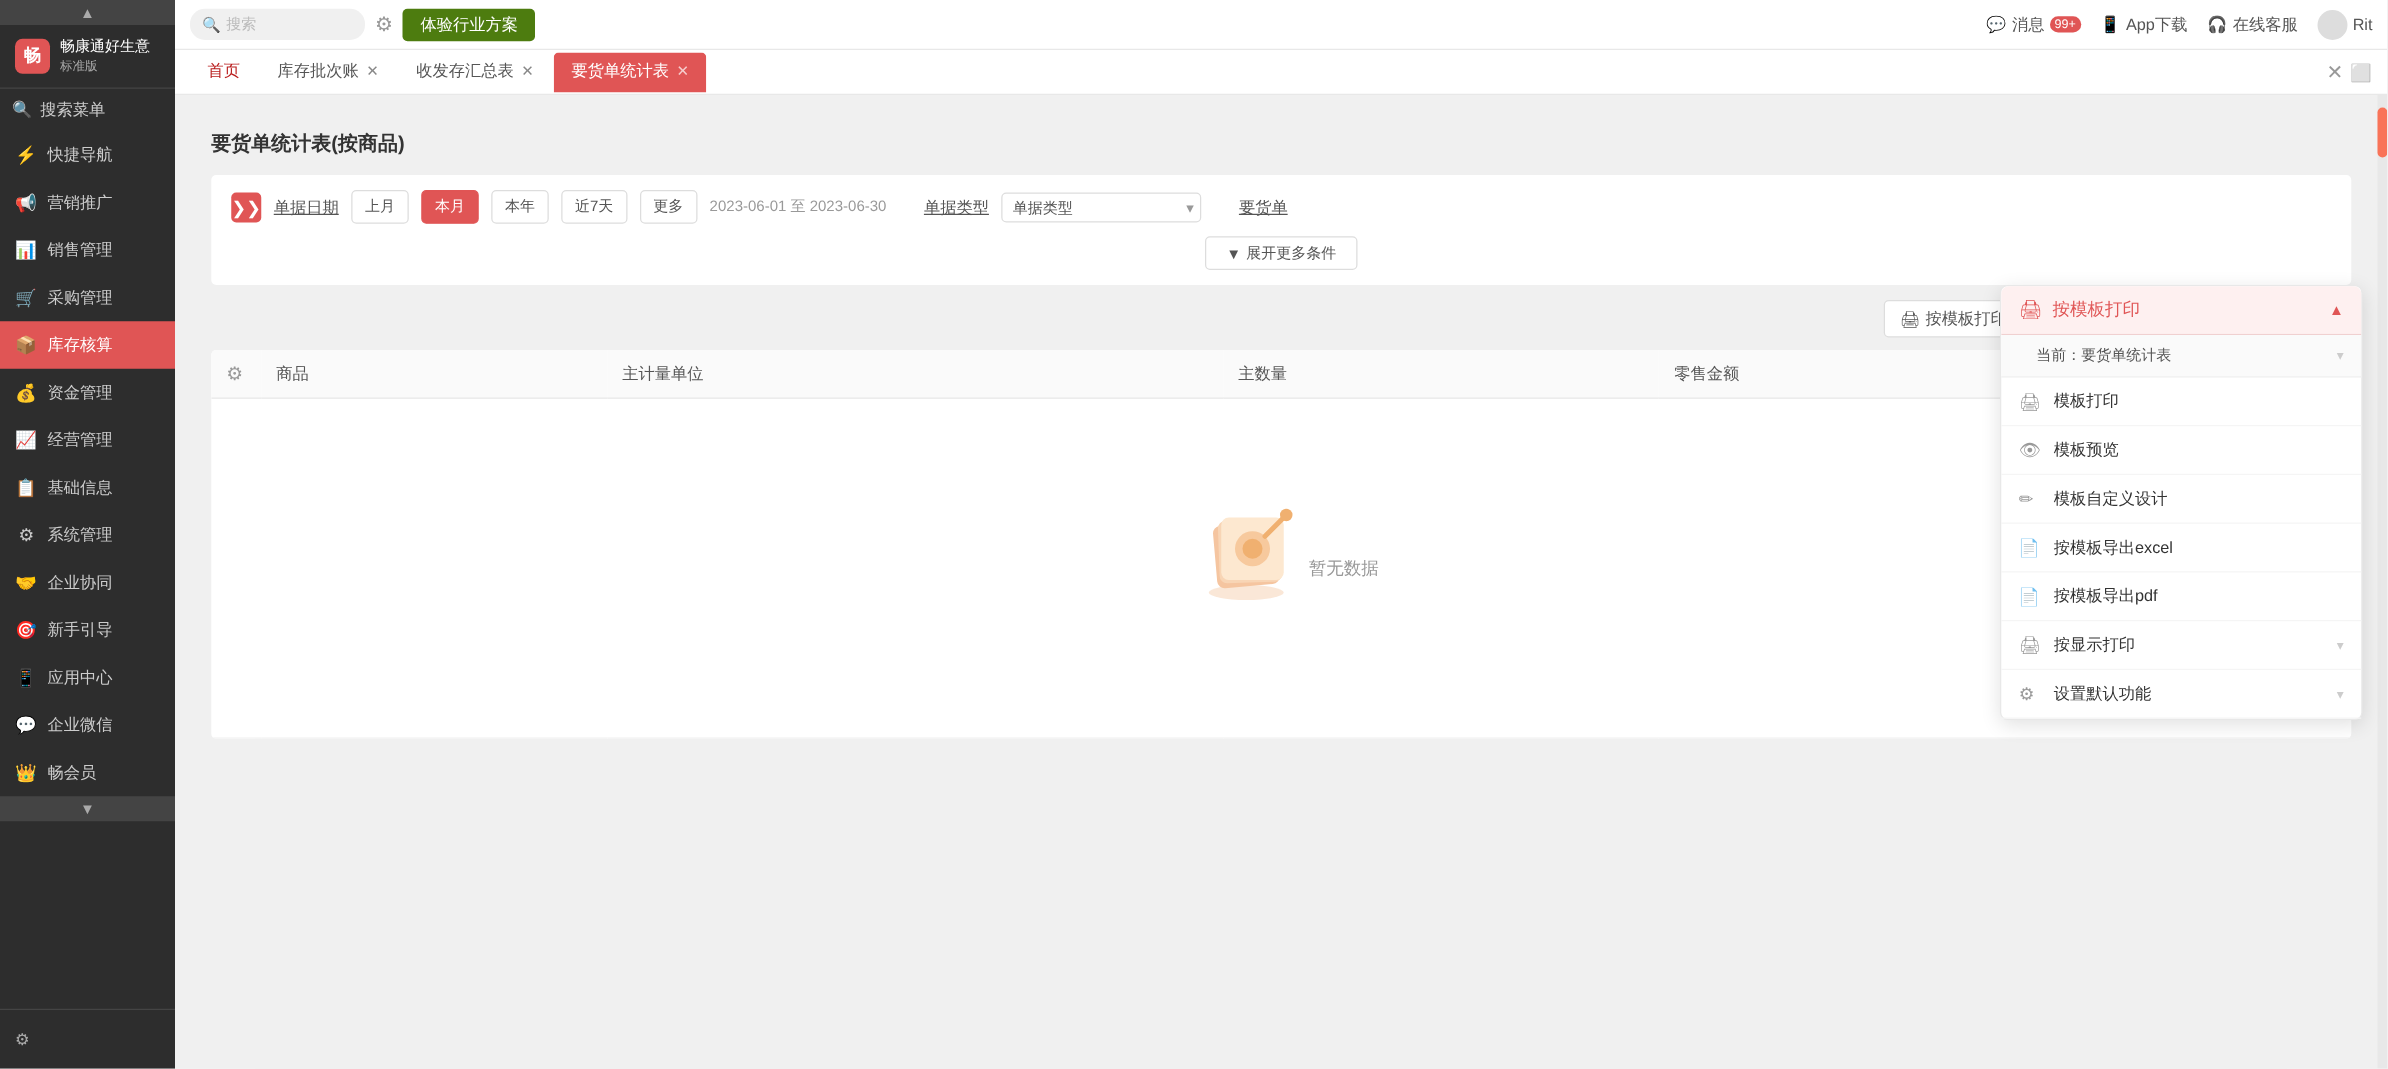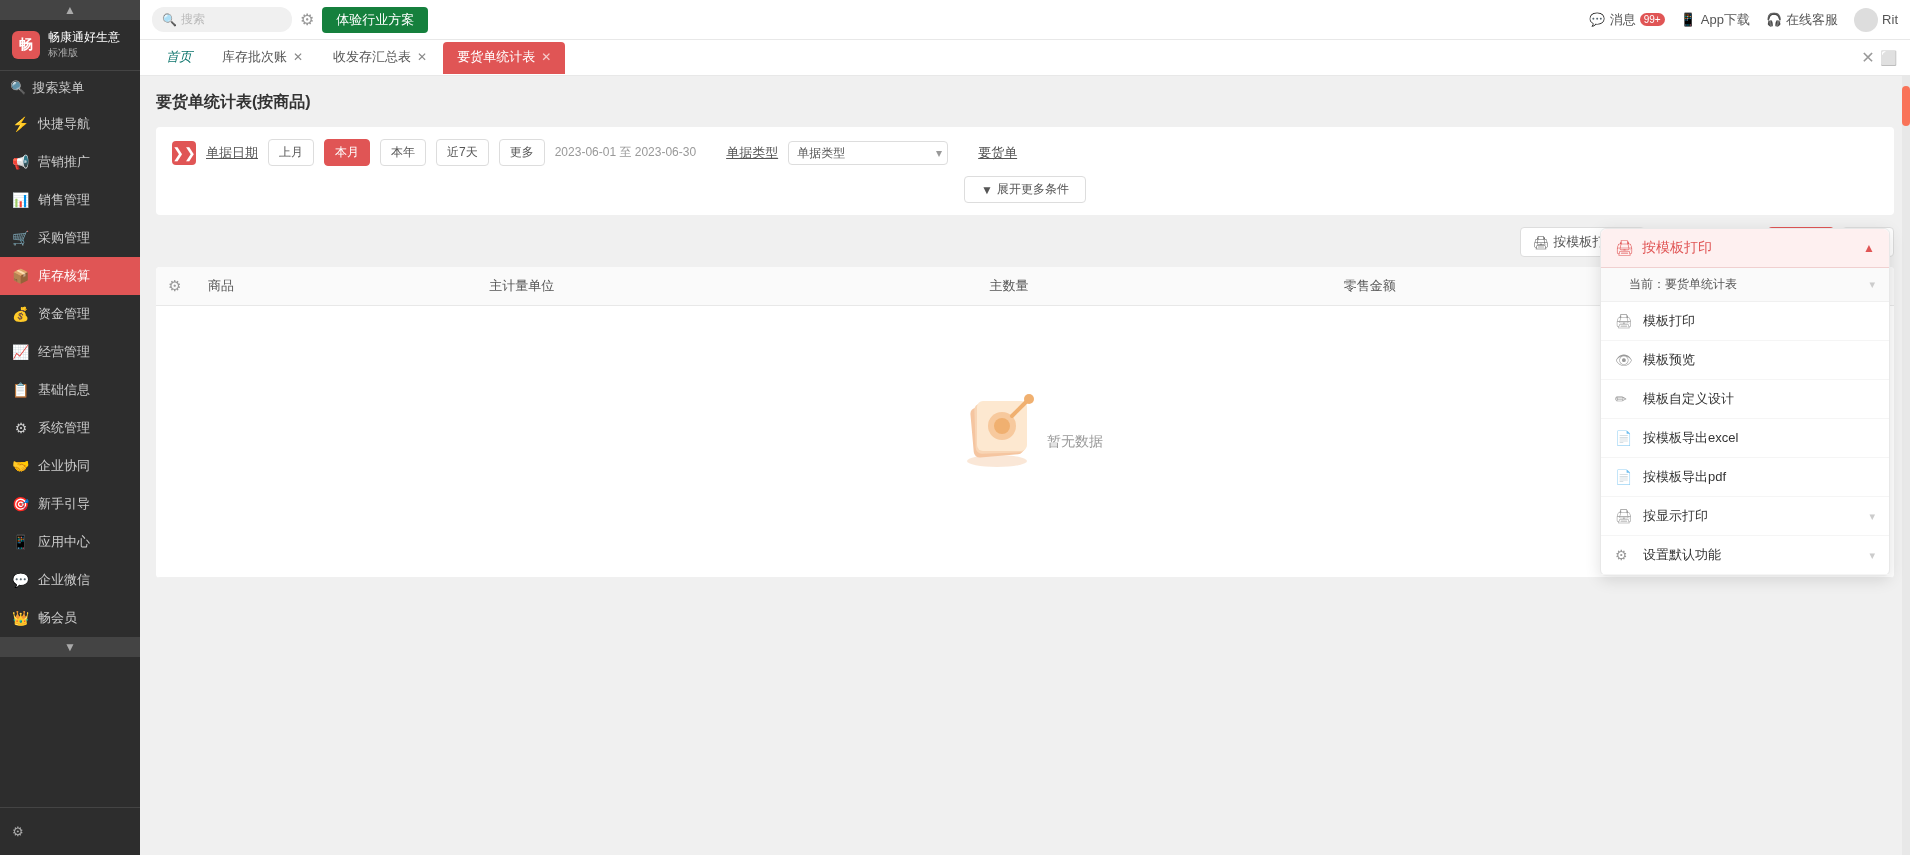--- a/index.html
+++ b/index.html
@@ -85,21 +85,21 @@
       background: #f0f0f0;
       border-radius: 12px;
       padding: 4px 10px;
       font-size: 12px;
       color: #999;
       width: 140px;
       display: flex; align-items: center; gap: 4px;
     }
     .topbar-gear { color: #999; cursor: pointer; font-size: 16px; }
     .topbar-trial-btn {
-      background: #15803d; color: #fff;
+      background: #4d7c0f; color: #fff;
       border: none; border-radius: 4px;
       padding: 4px 14px; font-size: 13px; cursor: pointer;
     }
     .topbar-right {
       margin-left: auto;
       display: flex; align-items: center; gap: 16px; color: #555; font-size: 13px;
     }
     .topbar-msg { display: flex; align-items: center; gap: 4px; cursor: pointer; position: relative; }
     .badge {
       background: #e05555; color: #fff; border-radius: 8px;
@@ -124,34 +124,34 @@
       cursor: pointer;
       color: #555;
       white-space: nowrap;
       border-bottom: 2px solid transparent;
       display: flex; align-items: center; gap: 6px;
     }
     .tab.active {
       background: #e05555; color: #fff; border-radius: 4px 4px 0 0;
     }
     .tab-close { font-size: 12px; opacity: 0.7; }
-    .tab-home { color: #0f766e; font-style: italic; }
+    .tab-home { color: #b91c1c; }
     .tab-expand-btn {
       margin-left: auto;
       display: flex; gap: 6px;
     }
     .tab-expand-btn button {
       background: none; border: none; cursor: pointer; font-size: 16px; color: #999;
     }
 
     
     .page-content {
       flex: 1;
       overflow: auto;
-      padding: 16px;
+      padding: 29px;
       position: relative;
     }
     .page-title {
       font-size: 16px;
       font-weight: bold;
       color: #333;
       margin-bottom: 14px;
     }
 
     

